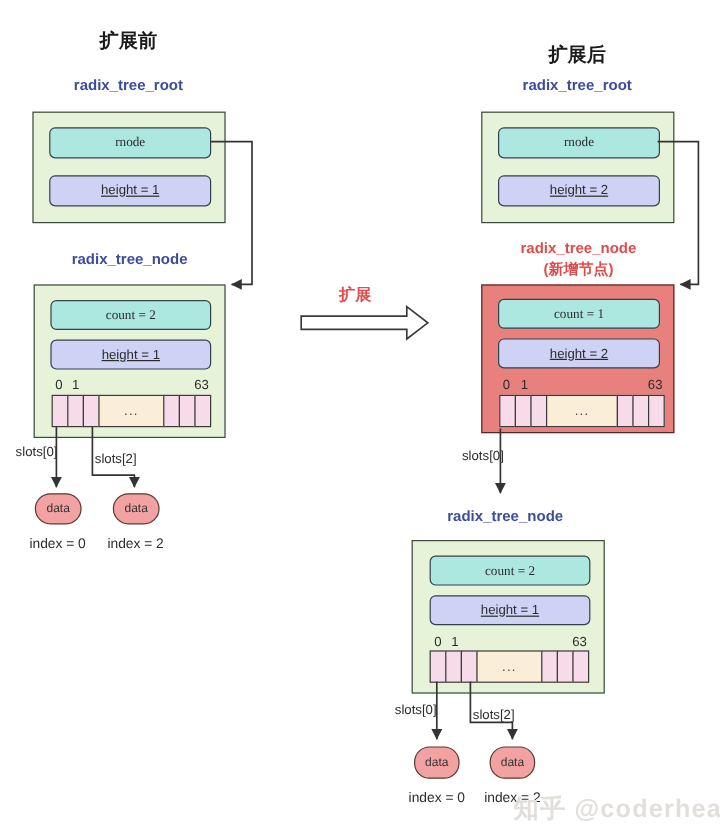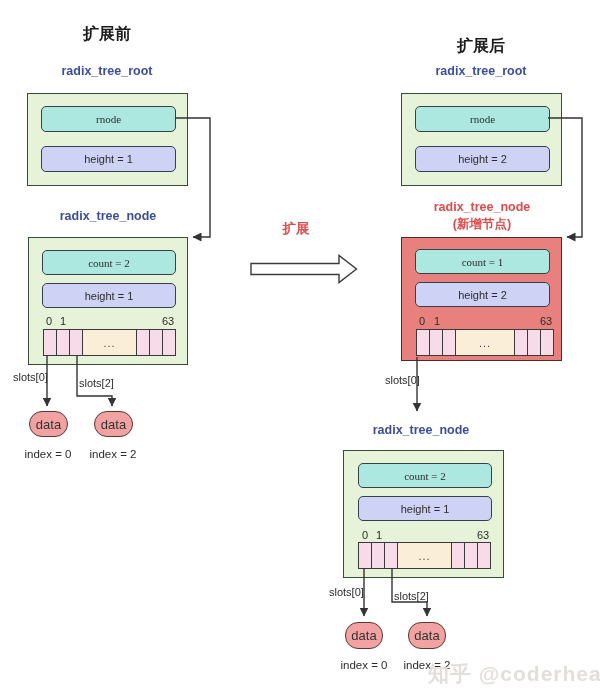--- a/index.html
+++ b/index.html
@@ -11,31 +11,31 @@
   .title{font-weight:bold;font-size:16px;color:#1b1b1b;transform:translateX(-50%);white-space:nowrap;}
   .nodelabel{font-weight:bold;font-size:12.5px;color:var(--blue,#3d4d9e);transform:translateX(-50%);white-space:nowrap;}
   .nodelabel.redtxt{color:var(--redlabel,#e04b4b);text-align:center;}
   .gbox{background:var(--green,#e7f3d8);border:1.5px solid #3a4a3a;box-sizing:border-box;}
   .rbox{background:var(--red,#e8817e);border:1.5px solid #4e2a2a;box-sizing:border-box;}
   .inner{
     position:absolute;border:1.3px solid #33414d;border-radius:5px;box-sizing:border-box;
     display:flex;align-items:center;justify-content:center;font-size:11px;color:#2c2c2c;
   }
   .teal{background:var(--teal,#ace8e0);font-family:Liberation Serif, serif;}
-  .lav{background:var(--lav,#ced3f5);}
+  .lav{background:var(--lav,#ced3f5);text-decoration:underline;}
   .slots{position:absolute;display:flex;box-sizing:border-box;}
   .cell{flex:0 0 14px;background:var(--pink,#f7dbe9);border:1px solid #3a3a3a;margin-left:-1px;box-sizing:border-box;}
   .cell.first{margin-left:0;}
   .gap{flex:1;background:var(--peach,#fbeed9);border:1px solid #3a3a3a;margin-left:-1px;box-sizing:border-box;
        display:flex;align-items:center;justify-content:center;font-size:11px;color:#444;letter-spacing:1px;}
   .slotnum{position:absolute;font-size:11px;color:#2c2c2c;transform:translateX(-50%);}
   .ref{position:absolute;font-size:11px;color:#2c2c2c;white-space:nowrap;}
   .databox{
     position:absolute;background:var(--data,#f2a2a2);border:1.3px solid #57392f;border-radius:13px;
-    box-sizing:border-box;display:flex;align-items:center;justify-content:center;font-size:13px;color:#333;
+    box-sizing:border-box;display:flex;align-items:center;justify-content:center;font-size:10px;color:#333;
   }
   .indexlabel{position:absolute;font-size:11.5px;color:#2c2c2c;transform:translateX(-50%);white-space:nowrap;}
   .translabel{position:absolute;font-weight:bold;font-size:13.5px;color:var(--redlabel,#e04b4b);transform:translateX(-50%);white-space:nowrap;}
   .watermark{
     position:absolute;font-size:21px;font-weight:bold;color:var(--watermark,#e2dfdb);
     letter-spacing:1px;z-index:10;white-space:nowrap;
   }
   svg.overlay{position:absolute;left:0;top:0;z-index:5;pointer-events:none;}
   .conn{fill:none;stroke:#333;stroke-width:1.4;}
   .bigarrow{fill:#fff;stroke:#3a3a3a;stroke-width:1.4;}
@@ -88,21 +88,21 @@
   </div>
 
   <div class="ref" style="left:13px;top:371px;">slots[0]</div>
   <div class="ref" style="left:79px;top:377px;">slots[2]</div>
 
   <div class="databox" style="left:29px;top:411px;width:39px;height:26px;">data</div>
   <div class="databox" style="left:94px;top:411px;width:39px;height:26px;">data</div>
   <div class="indexlabel" style="left:48px;top:448px;">index = 0</div>
   <div class="indexlabel" style="left:113px;top:448px;">index = 2</div>
 
-  <div class="translabel" style="left:296px;top:220px;">扩展</div>
+  <div class="translabel" style="left:296px;top:237px;">扩展</div>
 
   <div class="abs title" style="left:481px;top:36px;">扩展后</div>
 
   <div class="abs nodelabel" style="left:481px;top:64px;">radix_tree_root</div>
   <div class="abs gbox" style="left:401px;top:93px;width:161px;height:93px;">
     <div class="inner teal" style="left:13px;top:12px;width:135px;height:26px;">rnode</div>
     <div class="inner lav" style="left:13px;top:52px;width:135px;height:26px;">height = 2</div>
   </div>
 
   <div class="abs nodelabel redtxt" style="left:482px;top:200px;">radix_tree_node</div>

